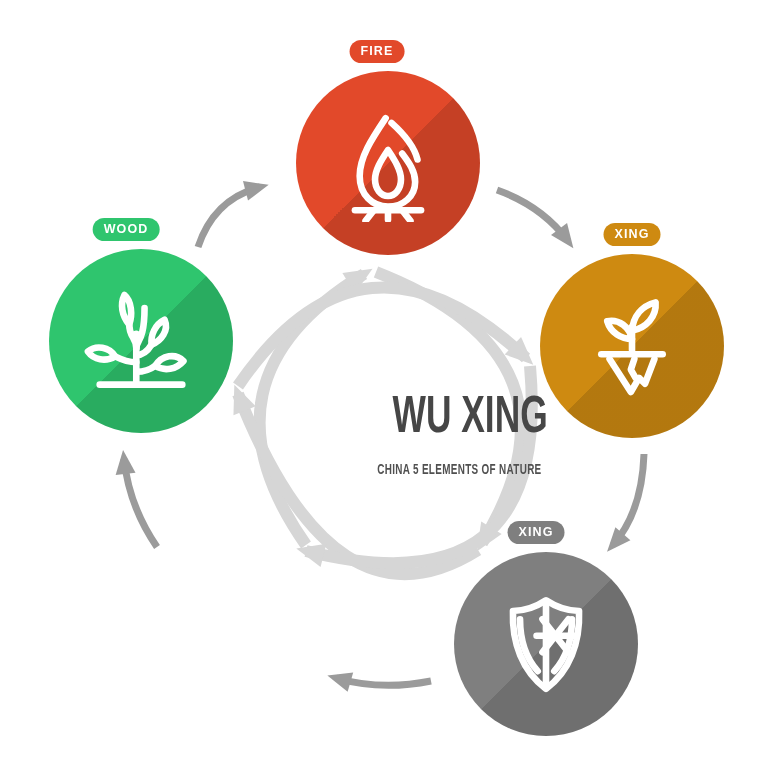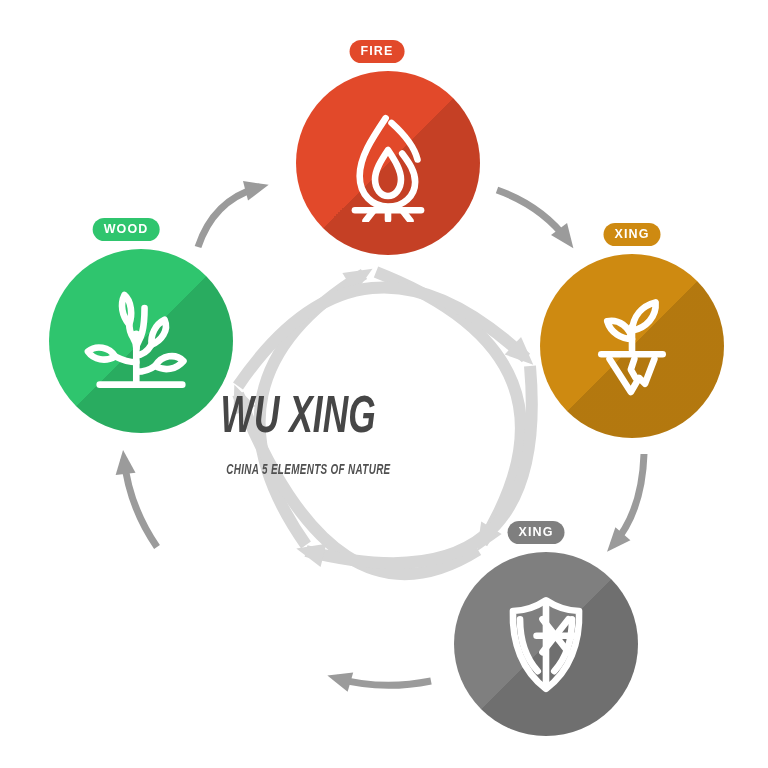--- a/index.html
+++ b/index.html
@@ -21,21 +21,21 @@
   .icon path{fill:none;stroke:#ffffff;stroke-width:5.6;stroke-linecap:round;stroke-linejoin:round;}
 
   .badge{position:absolute;top:-31px;left:50%;transform:translateX(-50%);
          background:var(--accent);color:#ffffff;font-weight:bold;font-size:12.5px;
          letter-spacing:1.1px;height:23px;line-height:23px;padding:0 11px;border-radius:12px;white-space:nowrap;}
   .node-fire  .badge{margin-left:-11px;}
   .node-metal .badge{margin-left:-10px;}
   .node-water .badge{margin-left:-9px;}
   .node-wood  .badge{margin-left:-15px;}
 
-  .center{position:absolute;left:184px;top:388px;width:400px;text-align:left;z-index:3;font-style:italic;}
+  .center{position:absolute;left:184px;top:388px;width:400px;text-align:right;z-index:3;}
   .title{display:inline-block;font-size:52px;font-weight:bold;color:#464646;line-height:1;
          transform:scaleX(0.68);transform-origin:center;}
   .subtitle{display:block;margin-top:20px;}
   .subtitle span{display:inline-block;font-size:15px;font-weight:bold;color:#505050;
          letter-spacing:0.5px;transform:scaleX(0.66);transform-origin:center;}
 </style>
 </head>
 <body>
 
 <div class="canvas" style="--arrow-dark: #9b9b9b; --arrow-light: #d6d6d6;">

